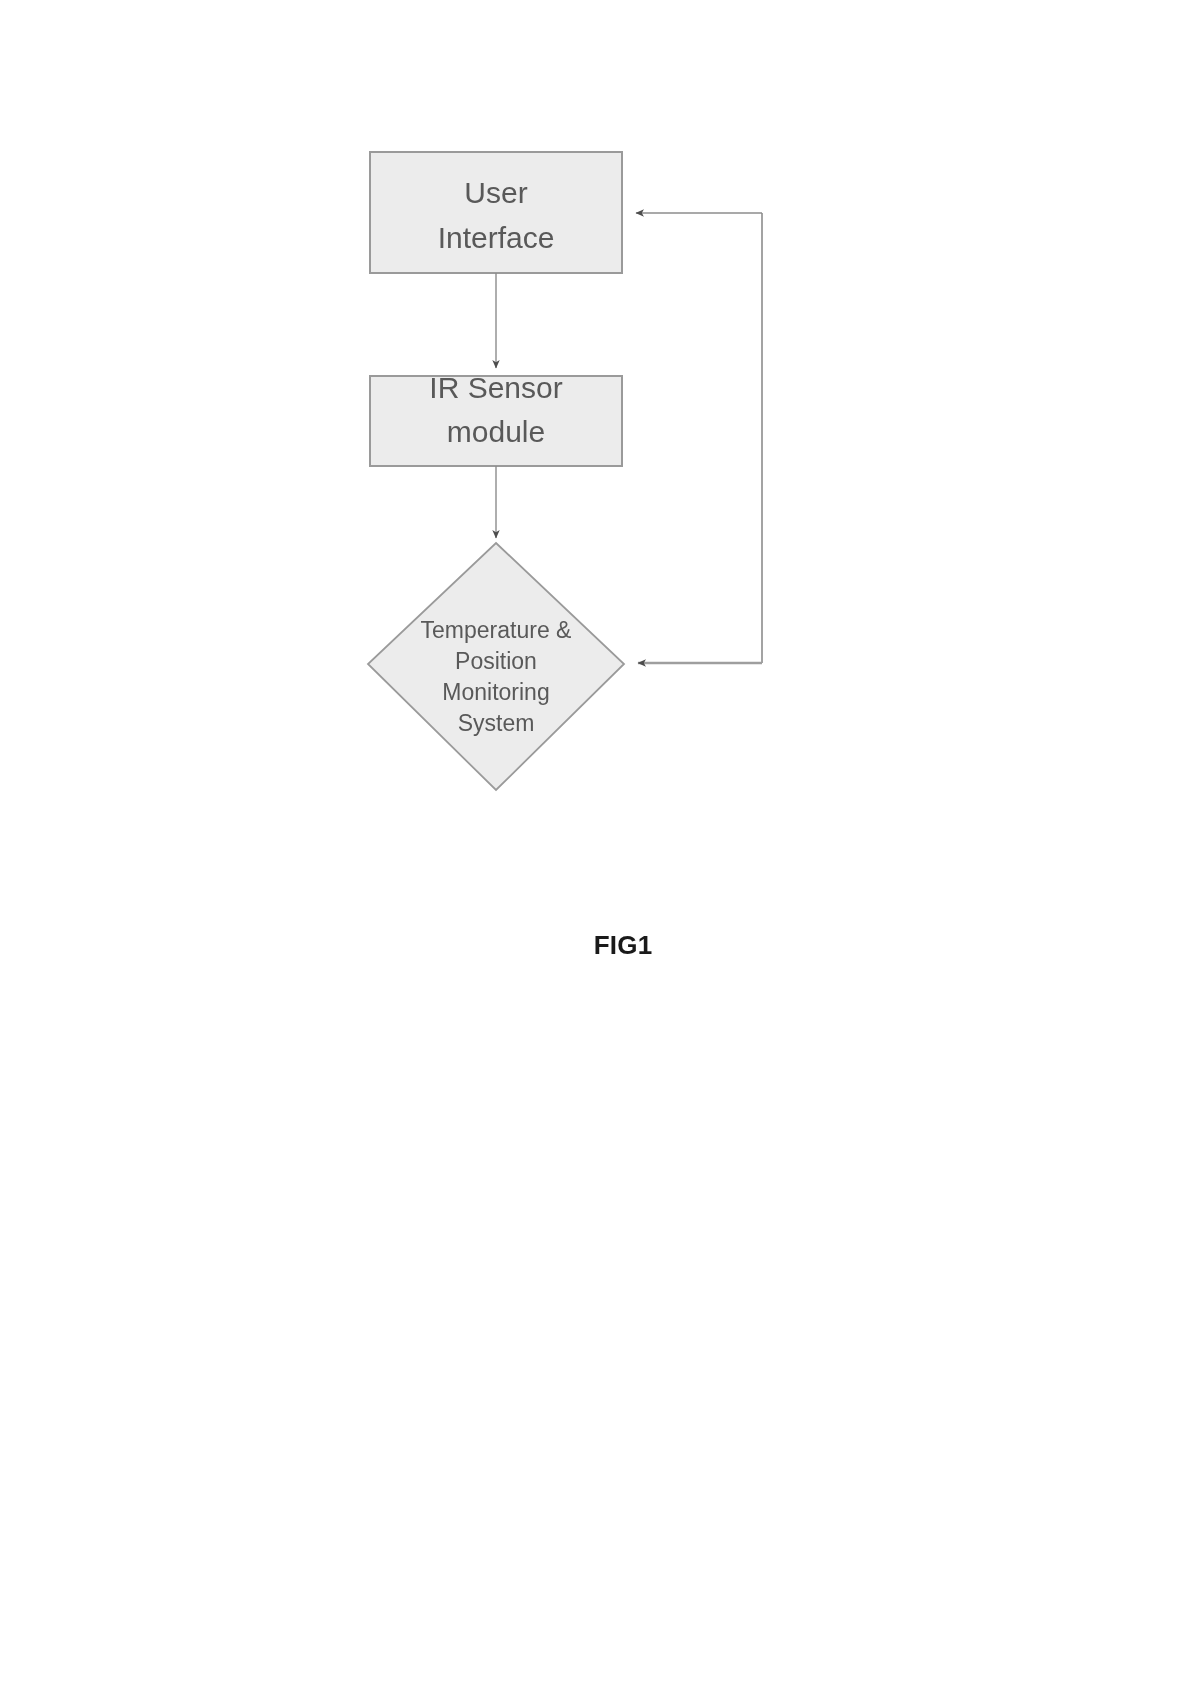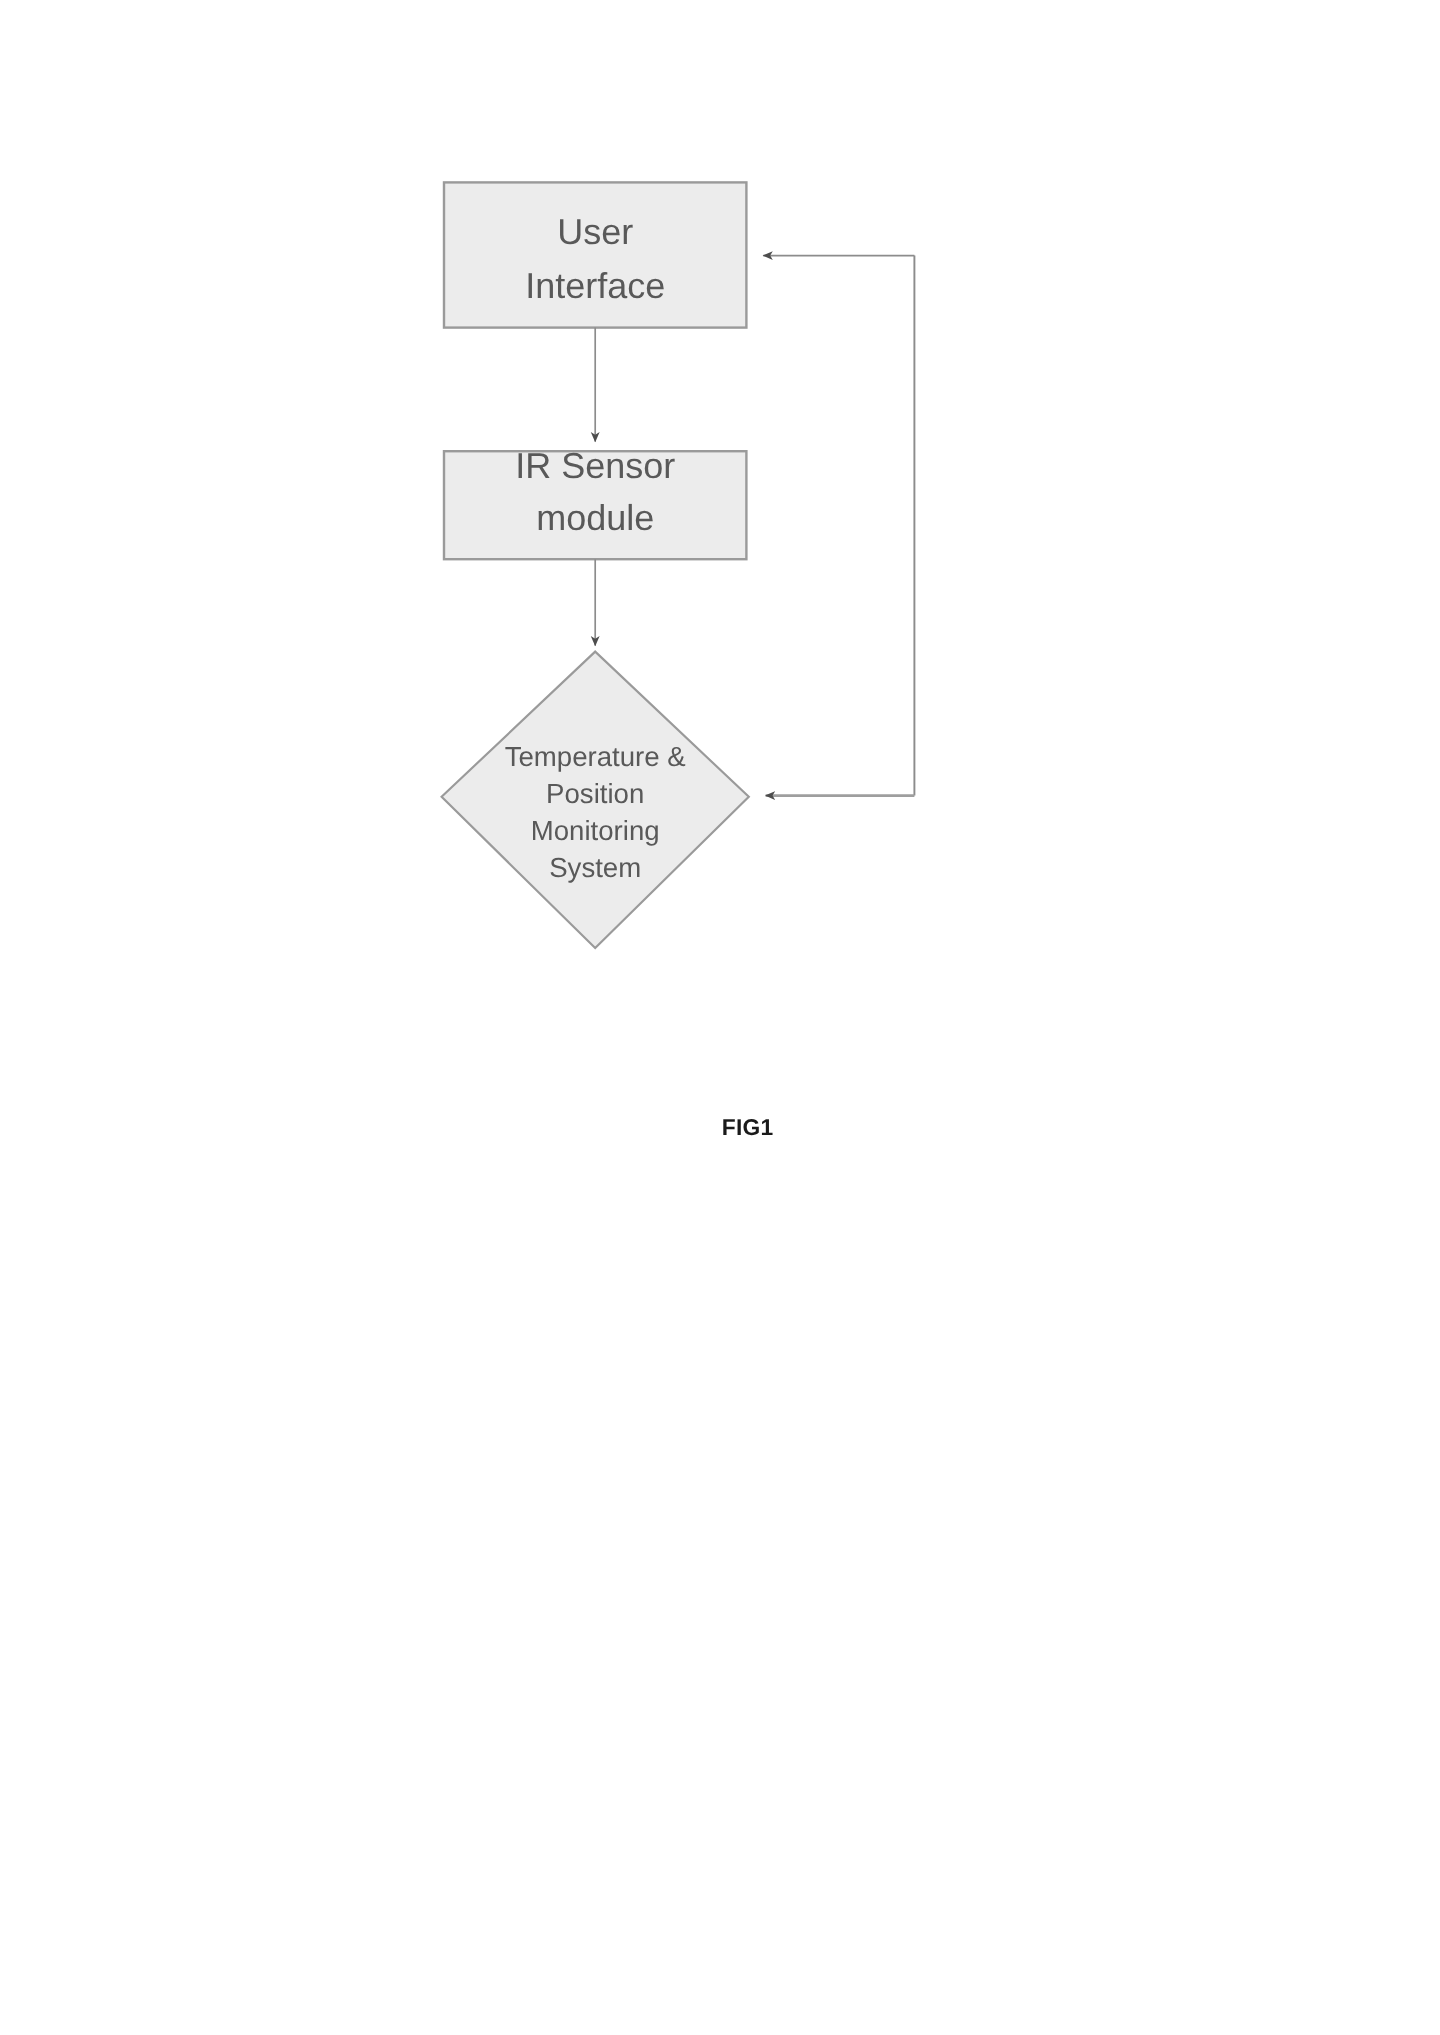--- a/index.html
+++ b/index.html
@@ -50,21 +50,21 @@
   
   #caption-block {
     position: absolute;
     left: 0;
     top: 930px;
     width: 1200px;
   }
   #fig-label {
     text-align: center;
     font-family: "Liberation Sans", sans-serif;
-    font-size: 19px;
+    font-size: 26px;
     font-weight: bold;
     color: #1a1a1a;
     letter-spacing: 0.2px;
     padding-left: 46px;
   }
   #caption-line {
     margin-top: 26px;
     text-align: center;
     padding-left: 12px;
     white-space: nowrap;

